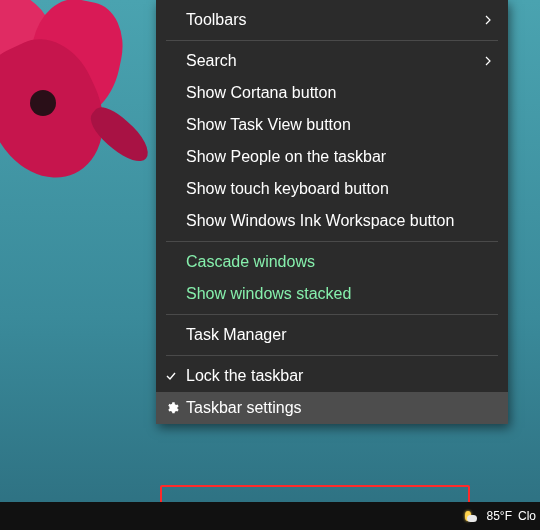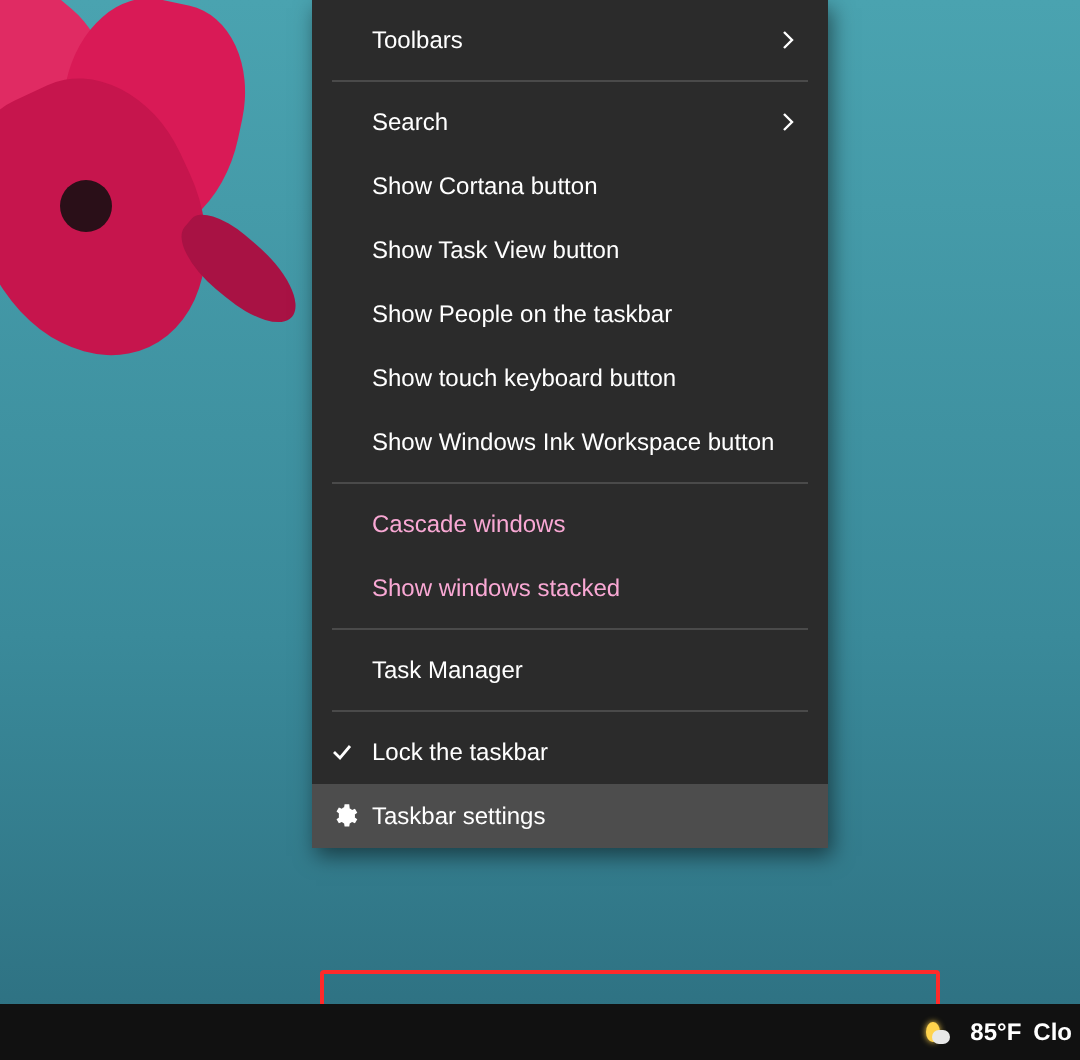--- a/index.html
+++ b/index.html
@@ -21,50 +21,50 @@
   .p1 { width: 90px; height: 120px; left: 60px; top: 0; transform: rotate(12deg); }
   .p2 { width: 110px; height: 140px; left: 20px; top: 40px; transform: rotate(-25deg); background:#c6154d;}
   .p3 { width: 80px; height: 90px; left: 0px; top: -10px; transform: rotate(-50deg); background:#e02b63; }
   .p4 { width: 70px; height: 30px; left: 115px; top: 120px; transform: rotate(40deg); background:#a81244; border-radius:40% 60% 50% 50%;}
   .center { position:absolute; width:26px; height:26px; border-radius:50%; background:#2a0f18; left:60px; top:90px;}
 
   .taskbar {
     position: absolute; left: 0; right: 0; bottom: 0; height: 28px;
     background: #111; color: #fff; font-size: 12px;
     display: flex; align-items: center; justify-content: flex-end;
-    padding-right: 4px; gap: 6px; font-weight: bold;
+    padding-right: 4px; gap: 6px;
   }
   .weather-icon { width: 16px; height: 16px; display:flex; align-items:center; justify-content:center; }
   .sun { width:10px; height:10px; border-radius:50%; background:#ffd34d; box-shadow:0 0 3px #ffd34d;}
   .cloud { width:14px; height:7px; background:#e8e8e8; border-radius:6px; position:relative; top:2px; left:-4px;}
   .temp { color:#fff; }
 
   .context-menu {
     position: absolute;
     top: 0;
     left: 156px;
-    width: 258px;
+    width: 352px;
     background: #2b2b2b;
     color: #fff;
-    font-size: 12px;
+    font-size: 16px;
     box-shadow: 2px 4px 10px rgba(0,0,0,0.5);
     padding-top: 4px;
     padding-bottom: 0;
   }
   .menu-item {
     display: flex;
     align-items: center;
     height: 32px;
     padding-left: 30px;
     padding-right: 14px;
     cursor: default;
     position: relative;
   }
   .menu-item .label { flex: 1; color: #fff; }
-  .menu-item.disabled .label { color: #f9a8d4; }
+  .menu-item.disabled .label { color: #86efac; }
   .menu-item.hover { background: #4d4d4d; }
   .menu-sep {
     height: 1px; background: #4a4a4a; margin: 4px 10px;
   }
   .chevron {
     width: 10px; height: 10px; display: inline-block;
   }
   .chevron svg { display:block; }
   .check-slot {
     position: absolute; left: 8px; width: 14px; height: 14px; display:flex; align-items:center; justify-content:center;

